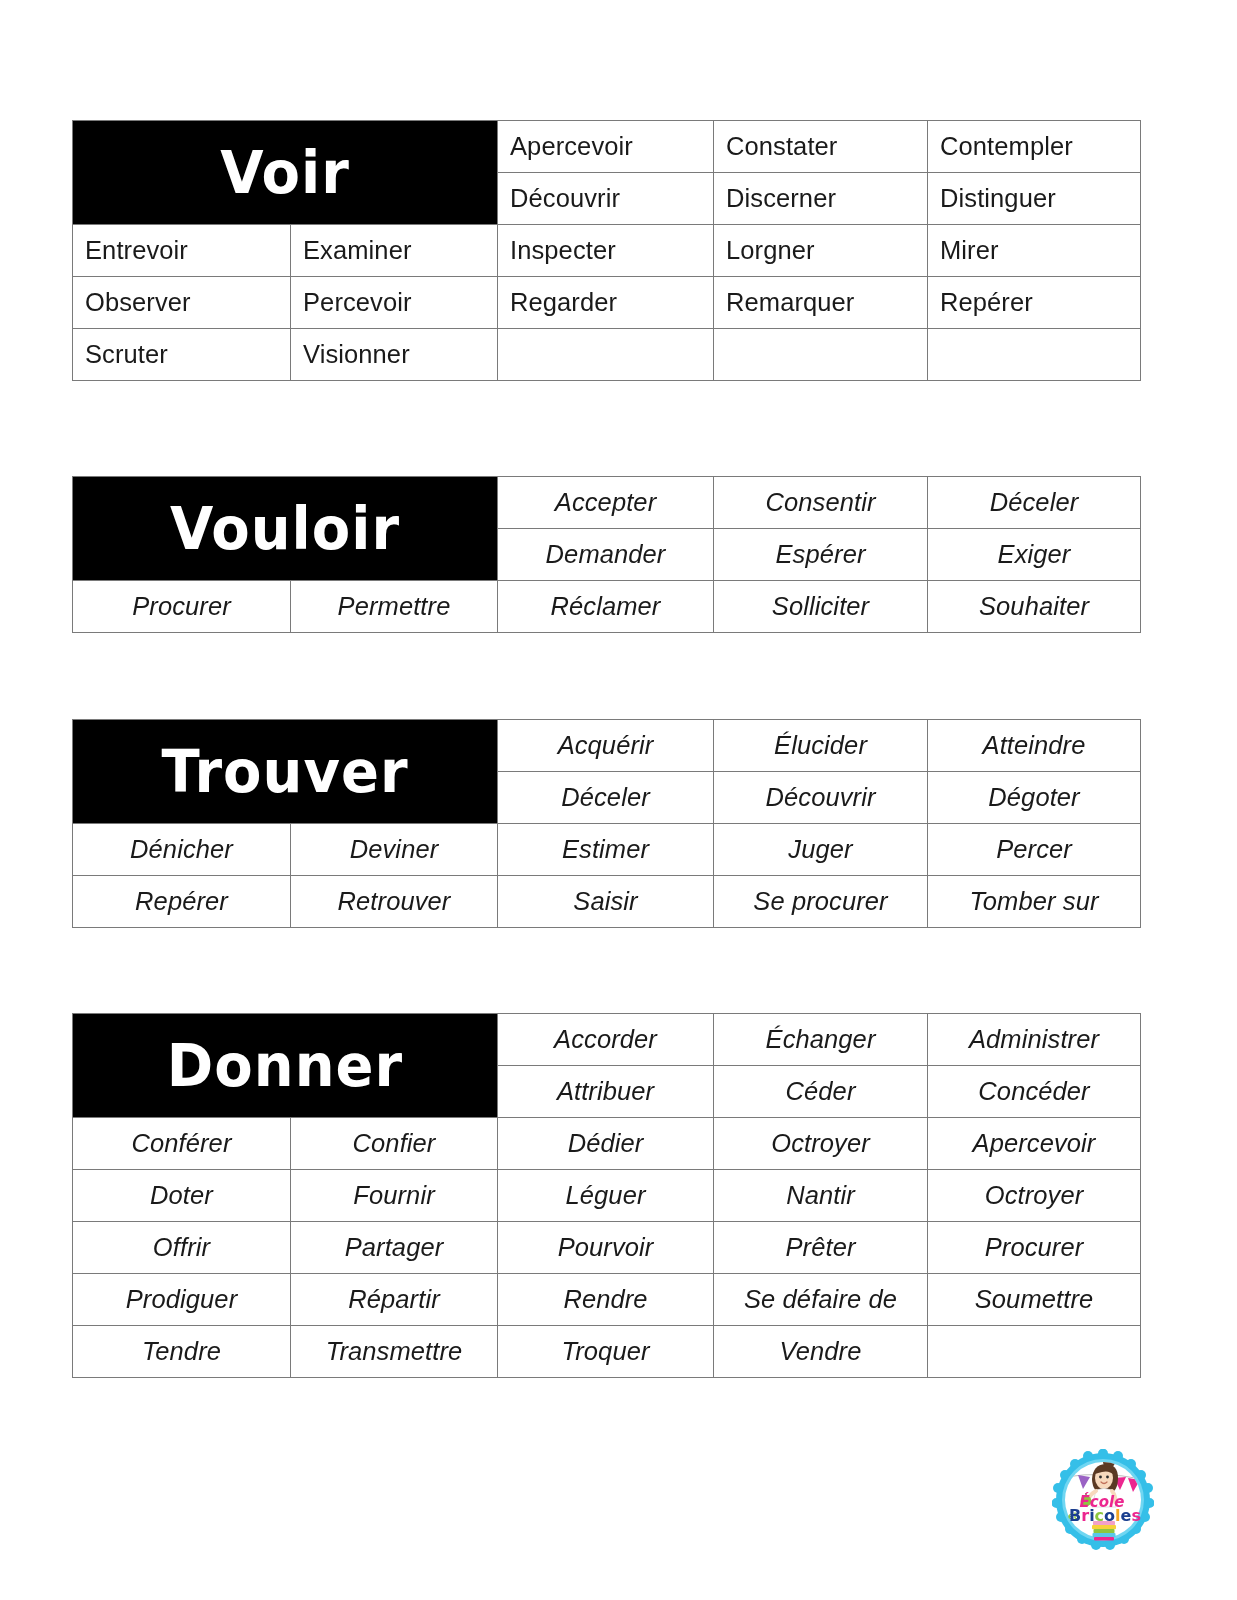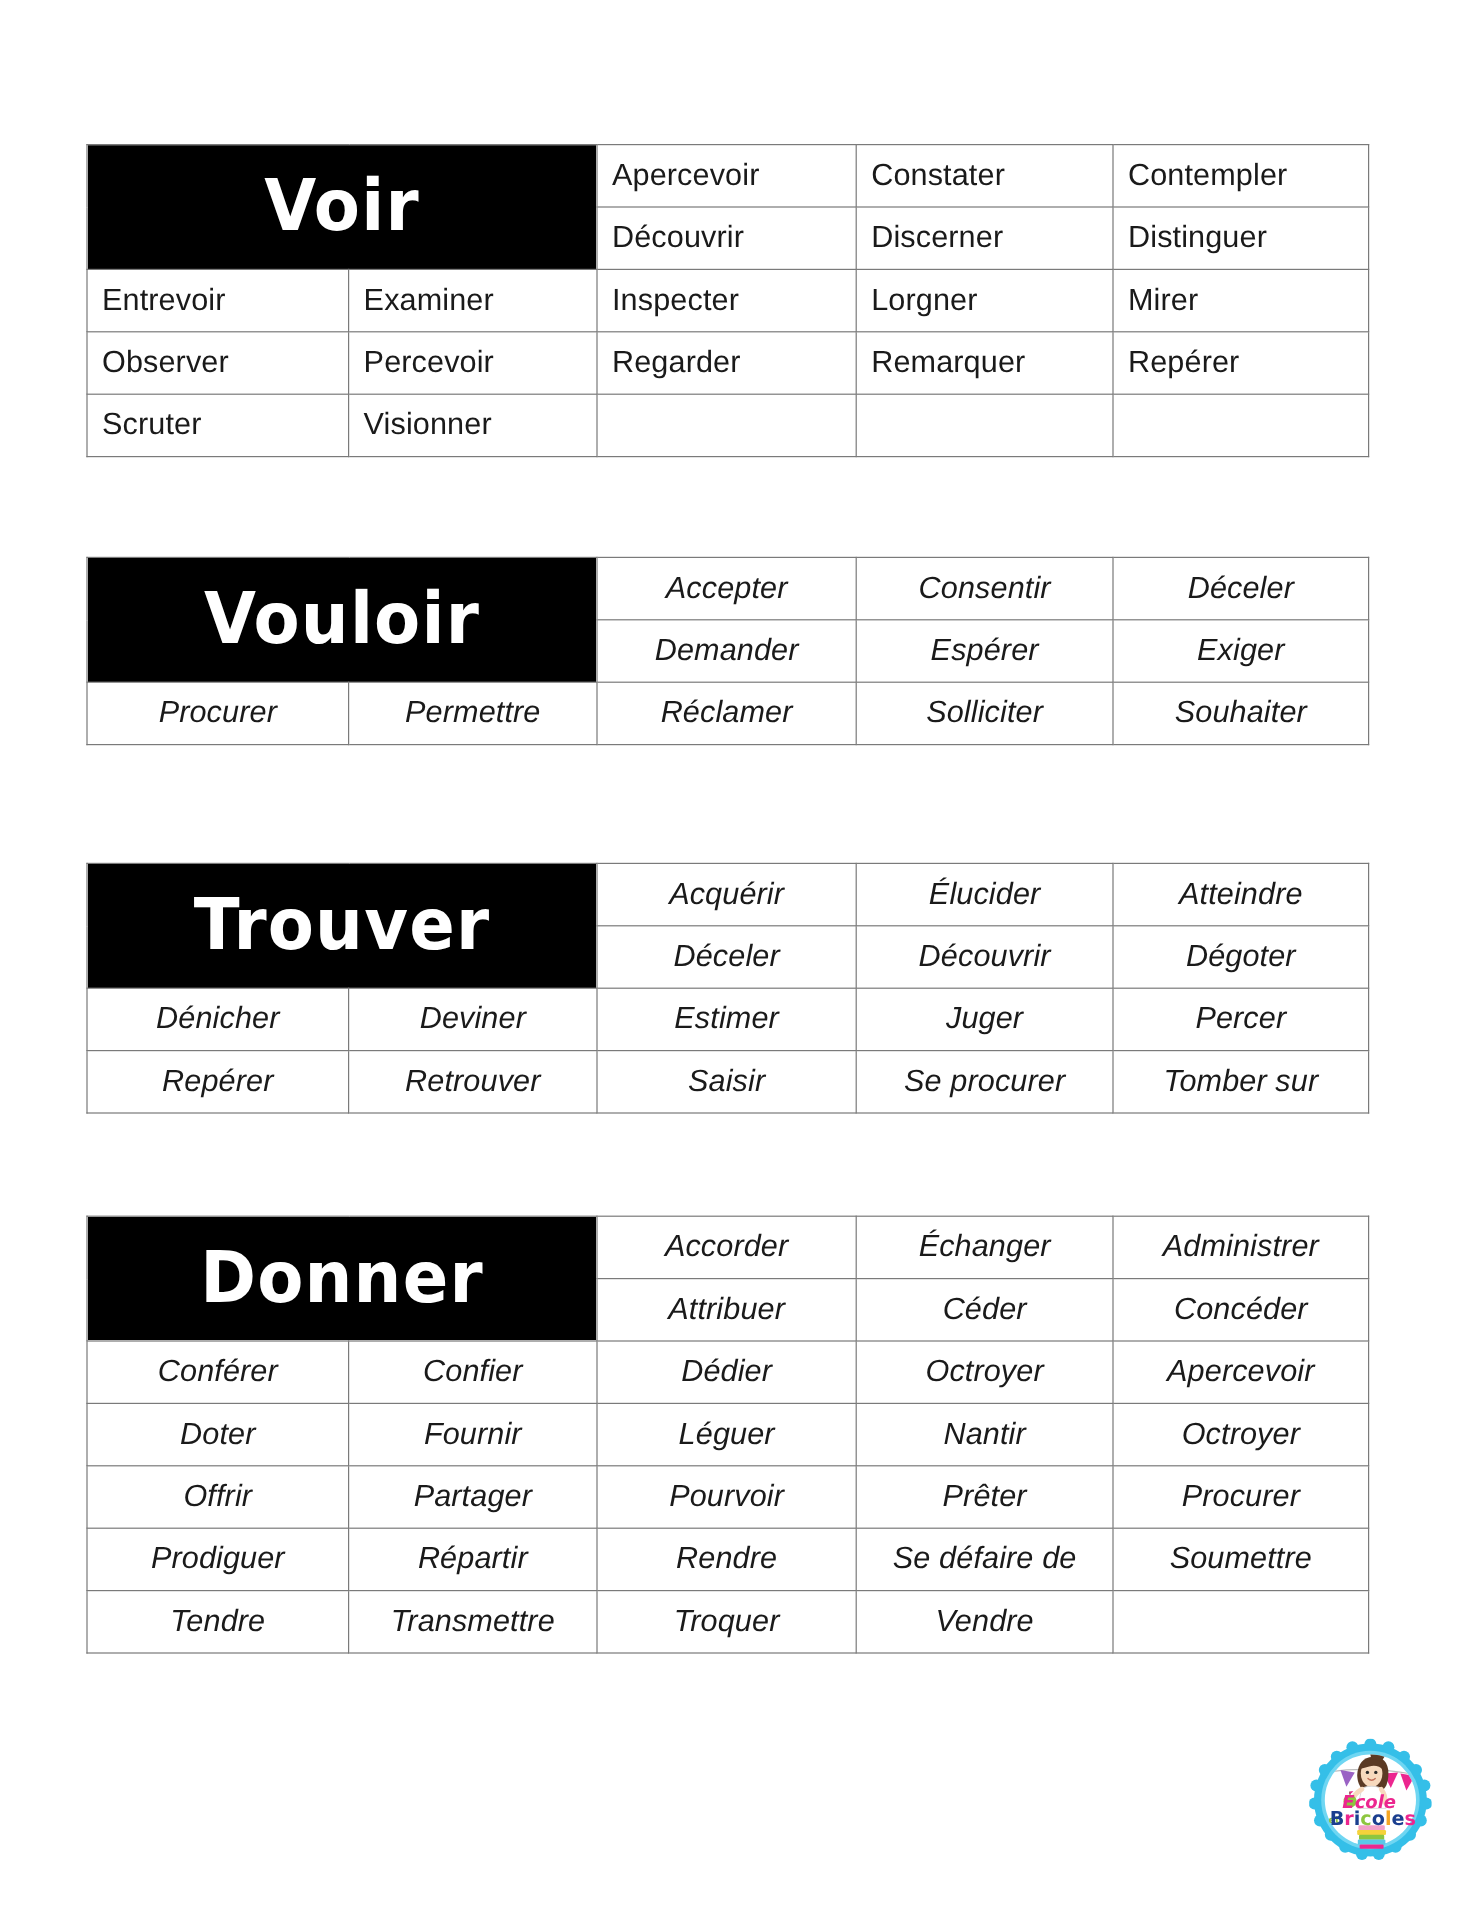--- a/index.html
+++ b/index.html
@@ -80,21 +80,21 @@
     background: transparent;
   }
 
   
   .align-left td.body-cell { text-align: left; }
   .align-center td.body-cell { text-align: center; font-style: italic; }
 
   
   .logo {
     position: absolute;
-    left: 1091px;
+    left: 1052px;
     top: 1449px;
     width: 102px;
     height: 102px;
   }
   .logo svg { display: block; }
 </style>
 </head>
 <body>
 
 <div class="page">
@@ -140,21 +140,21 @@
             <tr>
               <td class="body-cell">Scruter</td>
               <td class="body-cell">Visionner</td>
               <td class="blank-cell"></td>
               <td class="blank-cell"></td>
               <td class="blank-cell"></td>
             </tr>
           </tbody>
         </table>
       </div>
-      <div class="verb-block" style="top: 464px;">
+      <div class="verb-block" style="top: 476px;">
         <table class="verb-table align-center">
           <colgroup>
             <col class="c1">
             <col class="c2">
             <col class="c3">
             <col class="c4">
             <col class="c5">
           </colgroup>
           <tbody>
             <tr>

